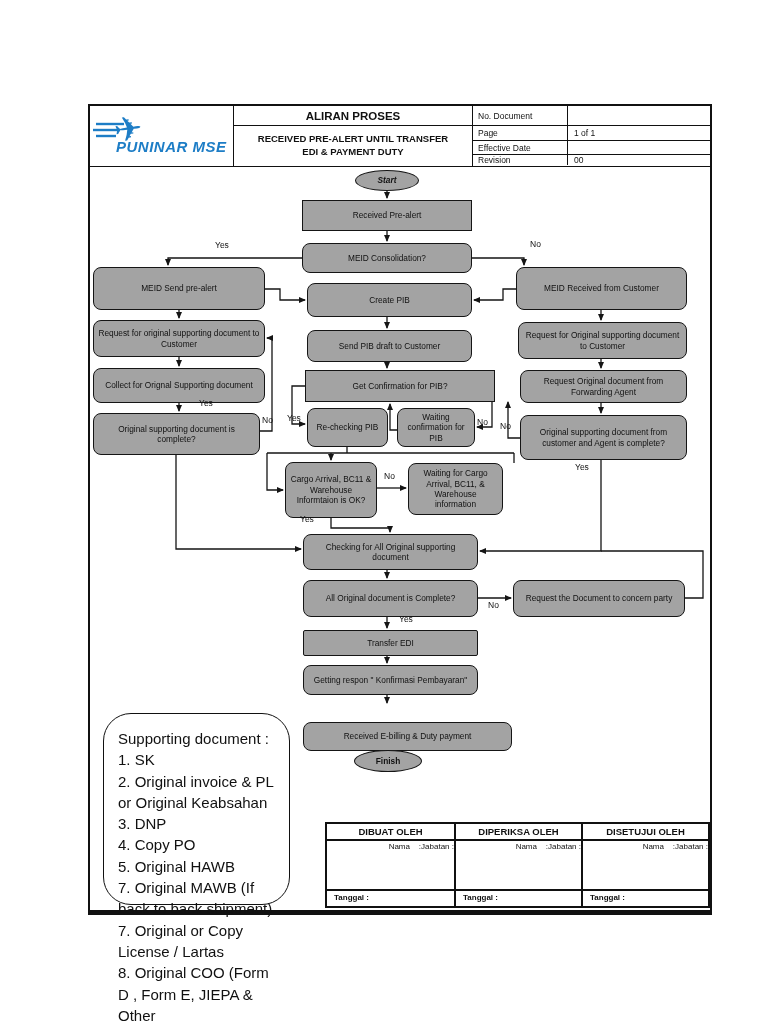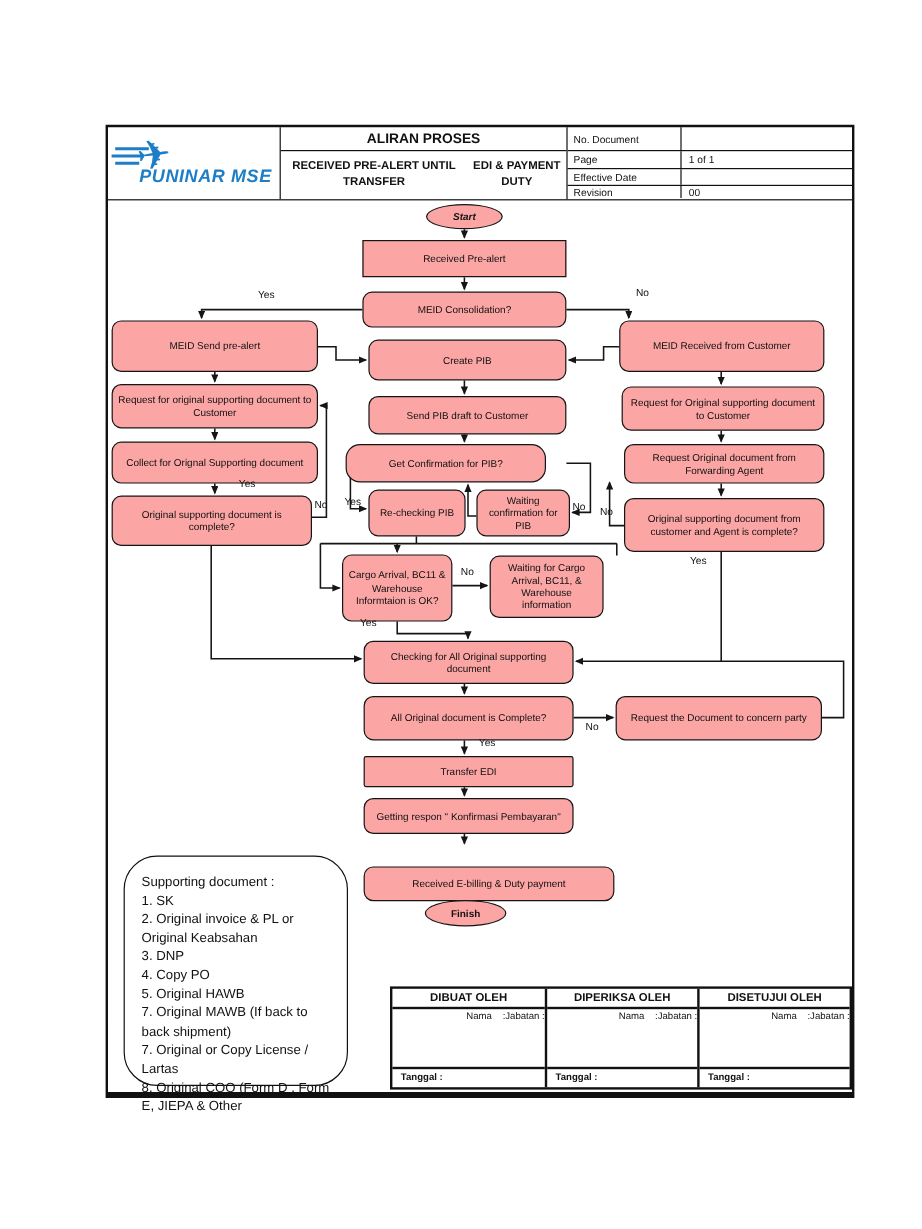--- a/index.html
+++ b/index.html
@@ -6,36 +6,36 @@
   .page{position:relative;width:768px;height:1024px;background:#fff;overflow:hidden;
         font-family:"Liberation Sans","DejaVu Sans",sans-serif;color:#111;}
   .frame{position:absolute;left:88px;top:104px;width:624px;height:811px;box-sizing:border-box;
          border:2px solid #111;border-bottom-width:5px;background:transparent;}
   .hdr{position:absolute;left:0;top:0;right:0;height:60px;border-bottom:1.5px solid #111;}
   .hdr-logo{position:absolute;left:0;top:0;width:143px;height:60px;}
   .hdr-title{position:absolute;left:143px;top:0;width:240px;height:60px;box-sizing:border-box;
              border-left:1.5px solid #111;border-right:1.5px solid #111;}
   .t1{height:19px;line-height:20px;text-align:center;font-weight:bold;font-size:11.5px;
       border-bottom:1.5px solid #111;}
-  .t2{height:40px;display:flex;flex-direction:row;align-items:center;justify-content:center;
+  .t2{height:40px;display:flex;flex-direction:column;align-items:center;justify-content:center;
       font-weight:bold;font-size:9.5px;line-height:1.32;text-align:center;}
   .hdr-info{position:absolute;left:383px;top:0;right:0;height:60px;}
   .info-row{position:relative;box-sizing:border-box;display:grid;grid-template-columns:94px 1fr;}
   .info-row + .info-row{border-top:1px solid #111;}
   .info-label{padding-left:5px;font-size:8.5px;display:flex;align-items:center;}
   .info-value{border-left:1.5px solid #111;padding-left:6px;font-size:8.5px;display:flex;align-items:center;}
   #edges{position:absolute;left:0;top:0;z-index:1;pointer-events:none;}
-  .node{position:absolute;box-sizing:border-box;z-index:2;background:#fca5a5;border:1.4px solid #151515;
+  .node{position:absolute;box-sizing:border-box;z-index:2;background:#a3a3a3;border:1.4px solid #151515;
         display:flex;align-items:center;justify-content:center;text-align:center;
         font-size:8.3px;line-height:1.25;padding:1px 4px;}
   .node.oval{border-radius:50%;font-weight:bold;}
   .flow-label{position:absolute;z-index:3;font-size:8.5px;line-height:1;}
   .note{position:absolute;left:103px;top:713px;width:187px;height:192px;box-sizing:border-box;z-index:2;
         border:1.5px solid #111;border-radius:28px;padding:14px 12px 8px 14px;
-        font-size:11px;line-height:1.42;}
+        font-size:15px;line-height:1.42;}
   .note div{margin:0;}
   .sig{position:absolute;left:325px;top:822px;width:385px;height:86px;box-sizing:border-box;z-index:2;
        border:2px solid #111;display:grid;grid-template-columns:1fr 1fr 1fr;background:#fff;}
   .sig-col{display:flex;flex-direction:column;box-sizing:border-box;}
   .sig-col + .sig-col{border-left:2px solid #111;}
   .sig-head{height:15px;line-height:15px;text-align:center;font-weight:bold;font-size:9.5px;
             border-bottom:2px solid #111;}
   .sig-body{flex:1;display:flex;justify-content:flex-end;
             padding:0 0 3px 7px;font-size:8px;font-weight:normal;line-height:1.45;white-space:pre;}
   .sig-foot{height:15px;line-height:14px;border-top:2px solid #111;padding-left:7px;
@@ -136,21 +136,21 @@
       <div class="node oval" style="left: 355px; top: 170px; width: 64px; height: 21px; font-style: italic;">Start</div>
       <div class="node" style="left: 302px; top: 200px; width: 170px; height: 31px; border-radius: 0;">Received Pre-alert</div>
       <div class="node" style="left: 302px; top: 243px; width: 170px; height: 30px; border-radius: 8px;">MEID Consolidation?</div>
       <div class="node" style="left: 93px; top: 267px; width: 172px; height: 43px; border-radius: 8px;">MEID Send pre-alert</div>
       <div class="node" style="left: 516px; top: 267px; width: 171px; height: 43px; border-radius: 8px;">MEID Received from Customer</div>
       <div class="node" style="left: 307px; top: 283px; width: 165px; height: 34px; border-radius: 8px;">Create PIB</div>
       <div class="node" style="left: 93px; top: 320px; width: 172px; height: 37px; border-radius: 8px;">Request for original supporting document to Customer</div>
       <div class="node" style="left: 307px; top: 330px; width: 165px; height: 32px; border-radius: 8px;">Send PIB draft to Customer</div>
       <div class="node" style="left: 518px; top: 322px; width: 169px; height: 37px; border-radius: 8px;">Request for Original supporting document to Customer</div>
       <div class="node" style="left: 93px; top: 368px; width: 172px; height: 35px; border-radius: 8px;">Collect for Orignal Supporting document</div>
-      <div class="node" style="left: 288px; top: 370px; width: 167px; height: 32px; border-radius: 12px;">Get Confirmation for PIB?</div>
+      <div class="node" style="left: 305px; top: 370px; width: 190px; height: 32px; border-radius: 0;">Get Confirmation for PIB?</div>
       <div class="node" style="left: 520px; top: 370px; width: 167px; height: 33px; border-radius: 8px;">Request Original document from Forwarding Agent</div>
       <div class="node" style="left: 93px; top: 413px; width: 167px; height: 42px; border-radius: 8px;">Original supporting document is complete?</div>
       <div class="node" style="left: 307px; top: 408px; width: 81px; height: 39px; border-radius: 8px;">Re-checking PIB</div>
       <div class="node" style="left: 397px; top: 408px; width: 78px; height: 39px; border-radius: 8px;">Waiting confirmation for PIB</div>
       <div class="node" style="left: 520px; top: 415px; width: 167px; height: 45px; border-radius: 8px;">Original supporting document from customer and Agent is complete?</div>
       <div class="node" style="left: 285px; top: 462px; width: 92px; height: 56px; border-radius: 8px;">Cargo Arrival, BC11 &amp; Warehouse Informtaion is OK?</div>
       <div class="node" style="left: 408px; top: 463px; width: 95px; height: 52px; border-radius: 8px;">Waiting for Cargo Arrival, BC11, &amp; Warehouse information</div>
       <div class="node" style="left: 303px; top: 534px; width: 175px; height: 36px; border-radius: 8px;">Checking for All Original supporting document</div>
       <div class="node" style="left: 303px; top: 580px; width: 175px; height: 37px; border-radius: 8px;">All Original document is Complete?</div>
       <div class="node" style="left: 513px; top: 580px; width: 172px; height: 37px; border-radius: 8px;">Request the Document to concern party</div>

